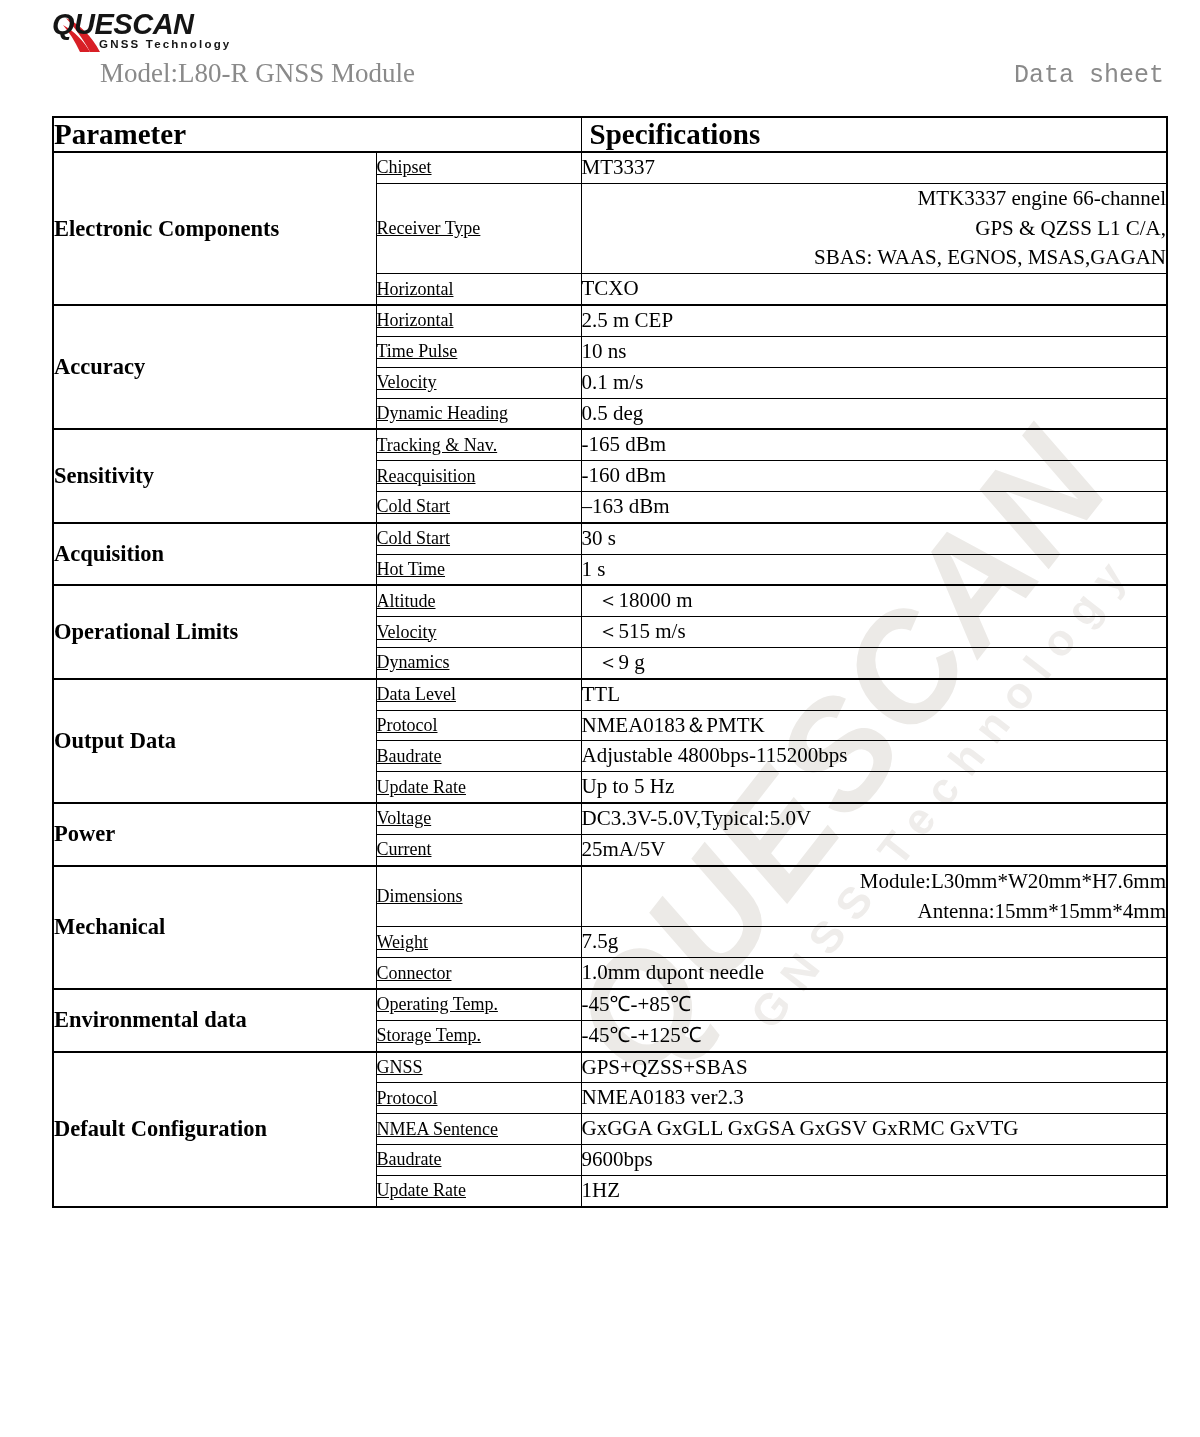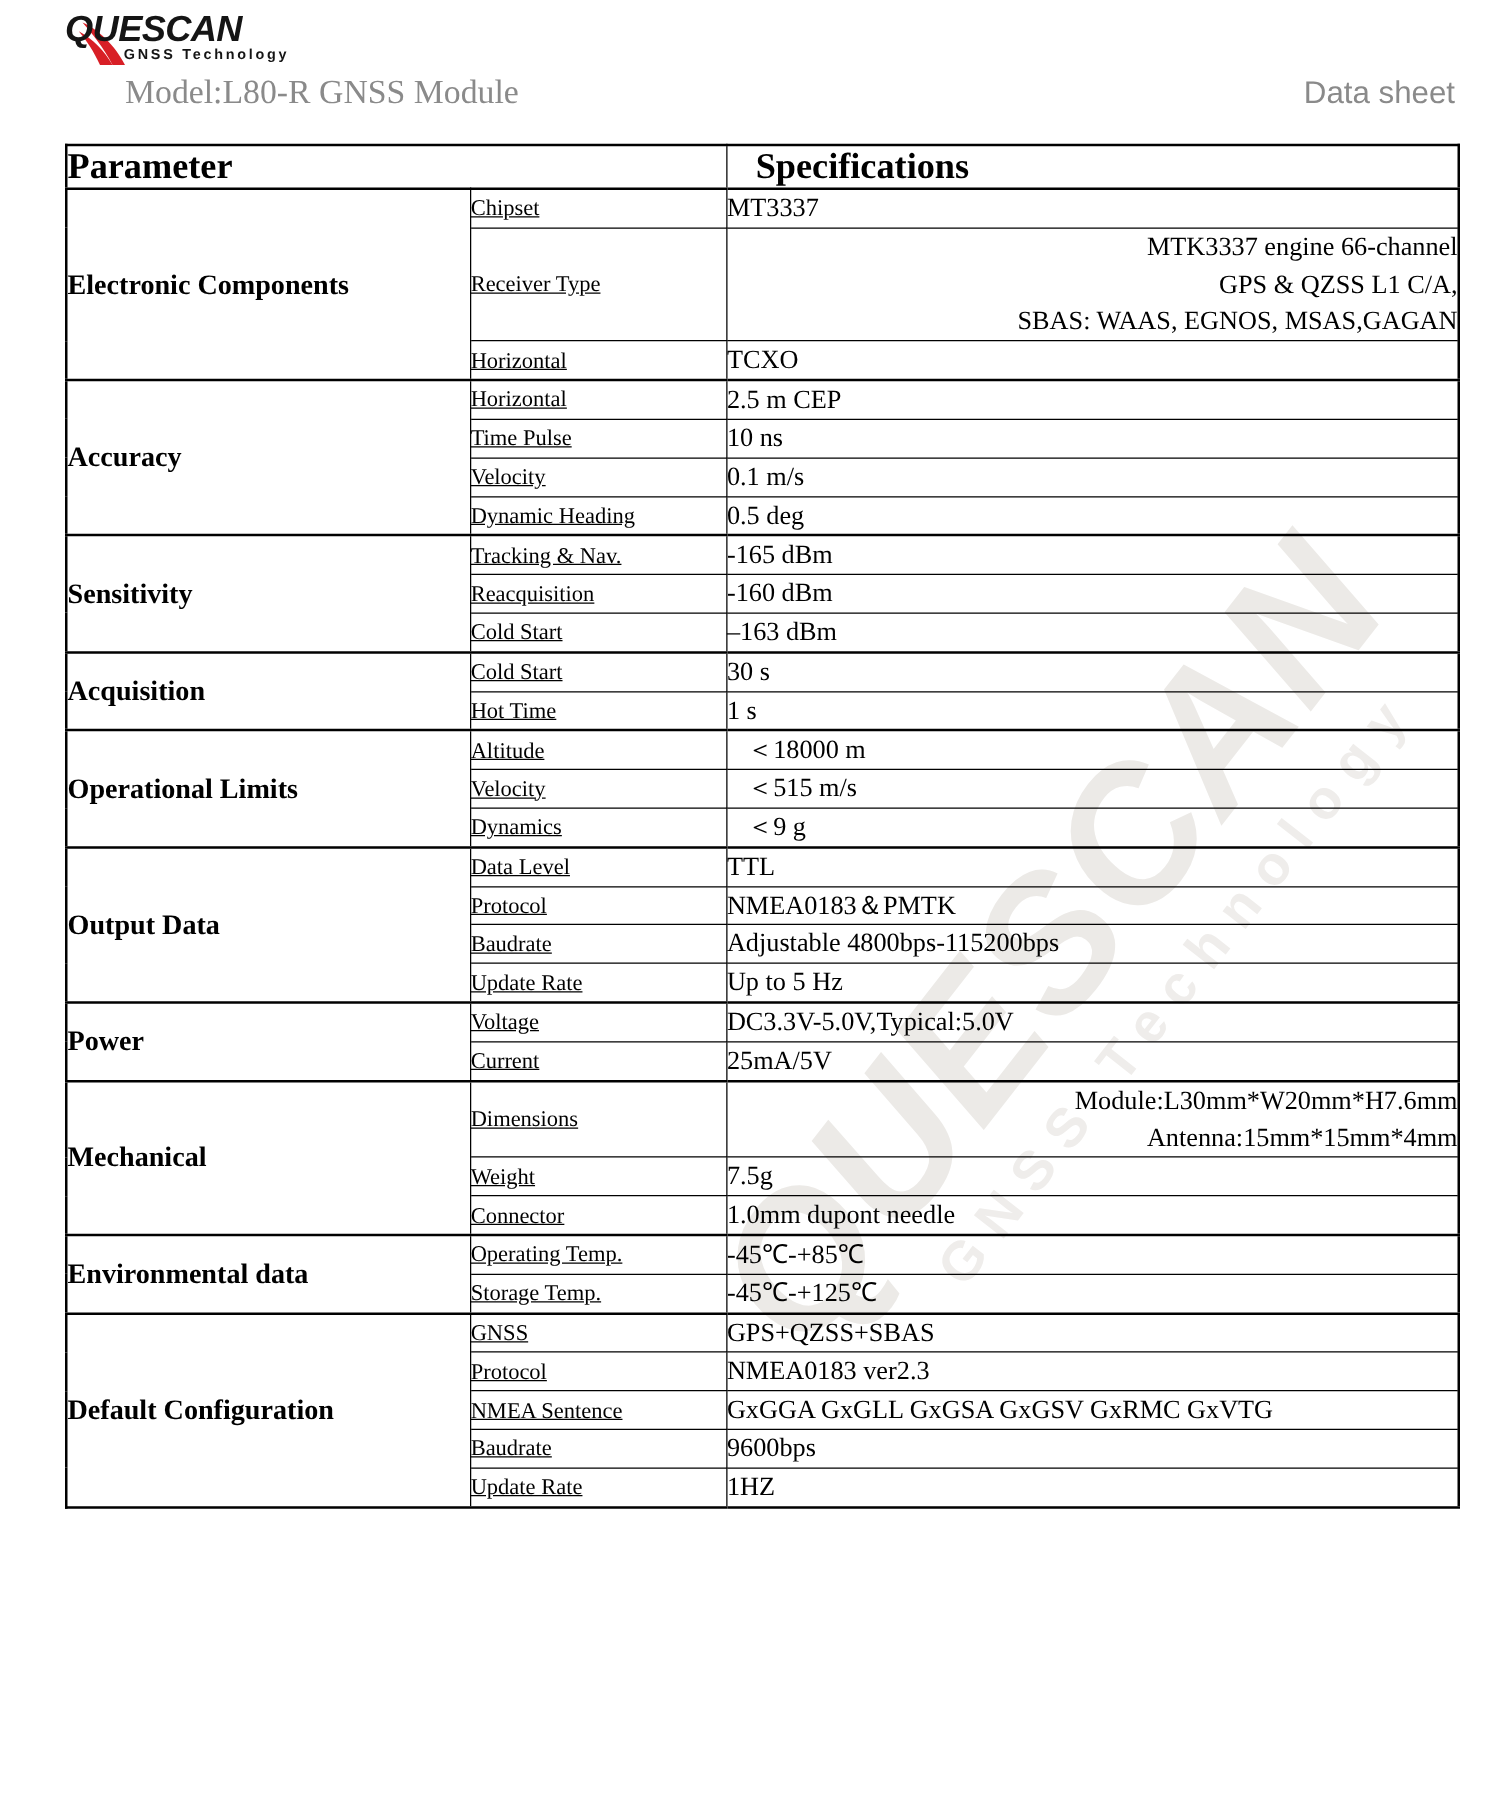--- a/index.html
+++ b/index.html
@@ -90,21 +90,21 @@
   }
   .model-title{
     font-size:27px;
     color:#8a8a8a;
     font-family:"Liberation Serif", serif;
     letter-spacing:0px;
   }
   .sheet-label{
     font-size:25px;
     color:#8a8a8a;
-    font-family:Liberation Sans, sans-serif;
+    font-family:Liberation Mono, monospace;
   }
 
   
   .table-wrap{
     position:relative;z-index:2;
     margin:9px 33px 0 52px;
   }
   table.spec{
     width:1114px;
     border-collapse:collapse;
@@ -125,21 +125,21 @@
   
   table.spec{ border:2.5px solid #000; }
 
   .hdr-cell{
     font-weight:bold;
     font-size:29px;
     padding:3px 10px 6px 12px;
     text-align:left;
     border-bottom:2.5px solid #000 !important;
   }
-  .hdr-cell.hdr-spec{ padding-left:23px; }
+  .hdr-cell.hdr-spec{ padding-left:8px; }
 
   .grp-cell{
     font-weight:bold;
     font-size:22.5px;
     padding:4px 6px 4px 12px;
     vertical-align:middle;
     border-right:1.6px solid #000;
   }
   .k-cell{
     font-size:18px;

